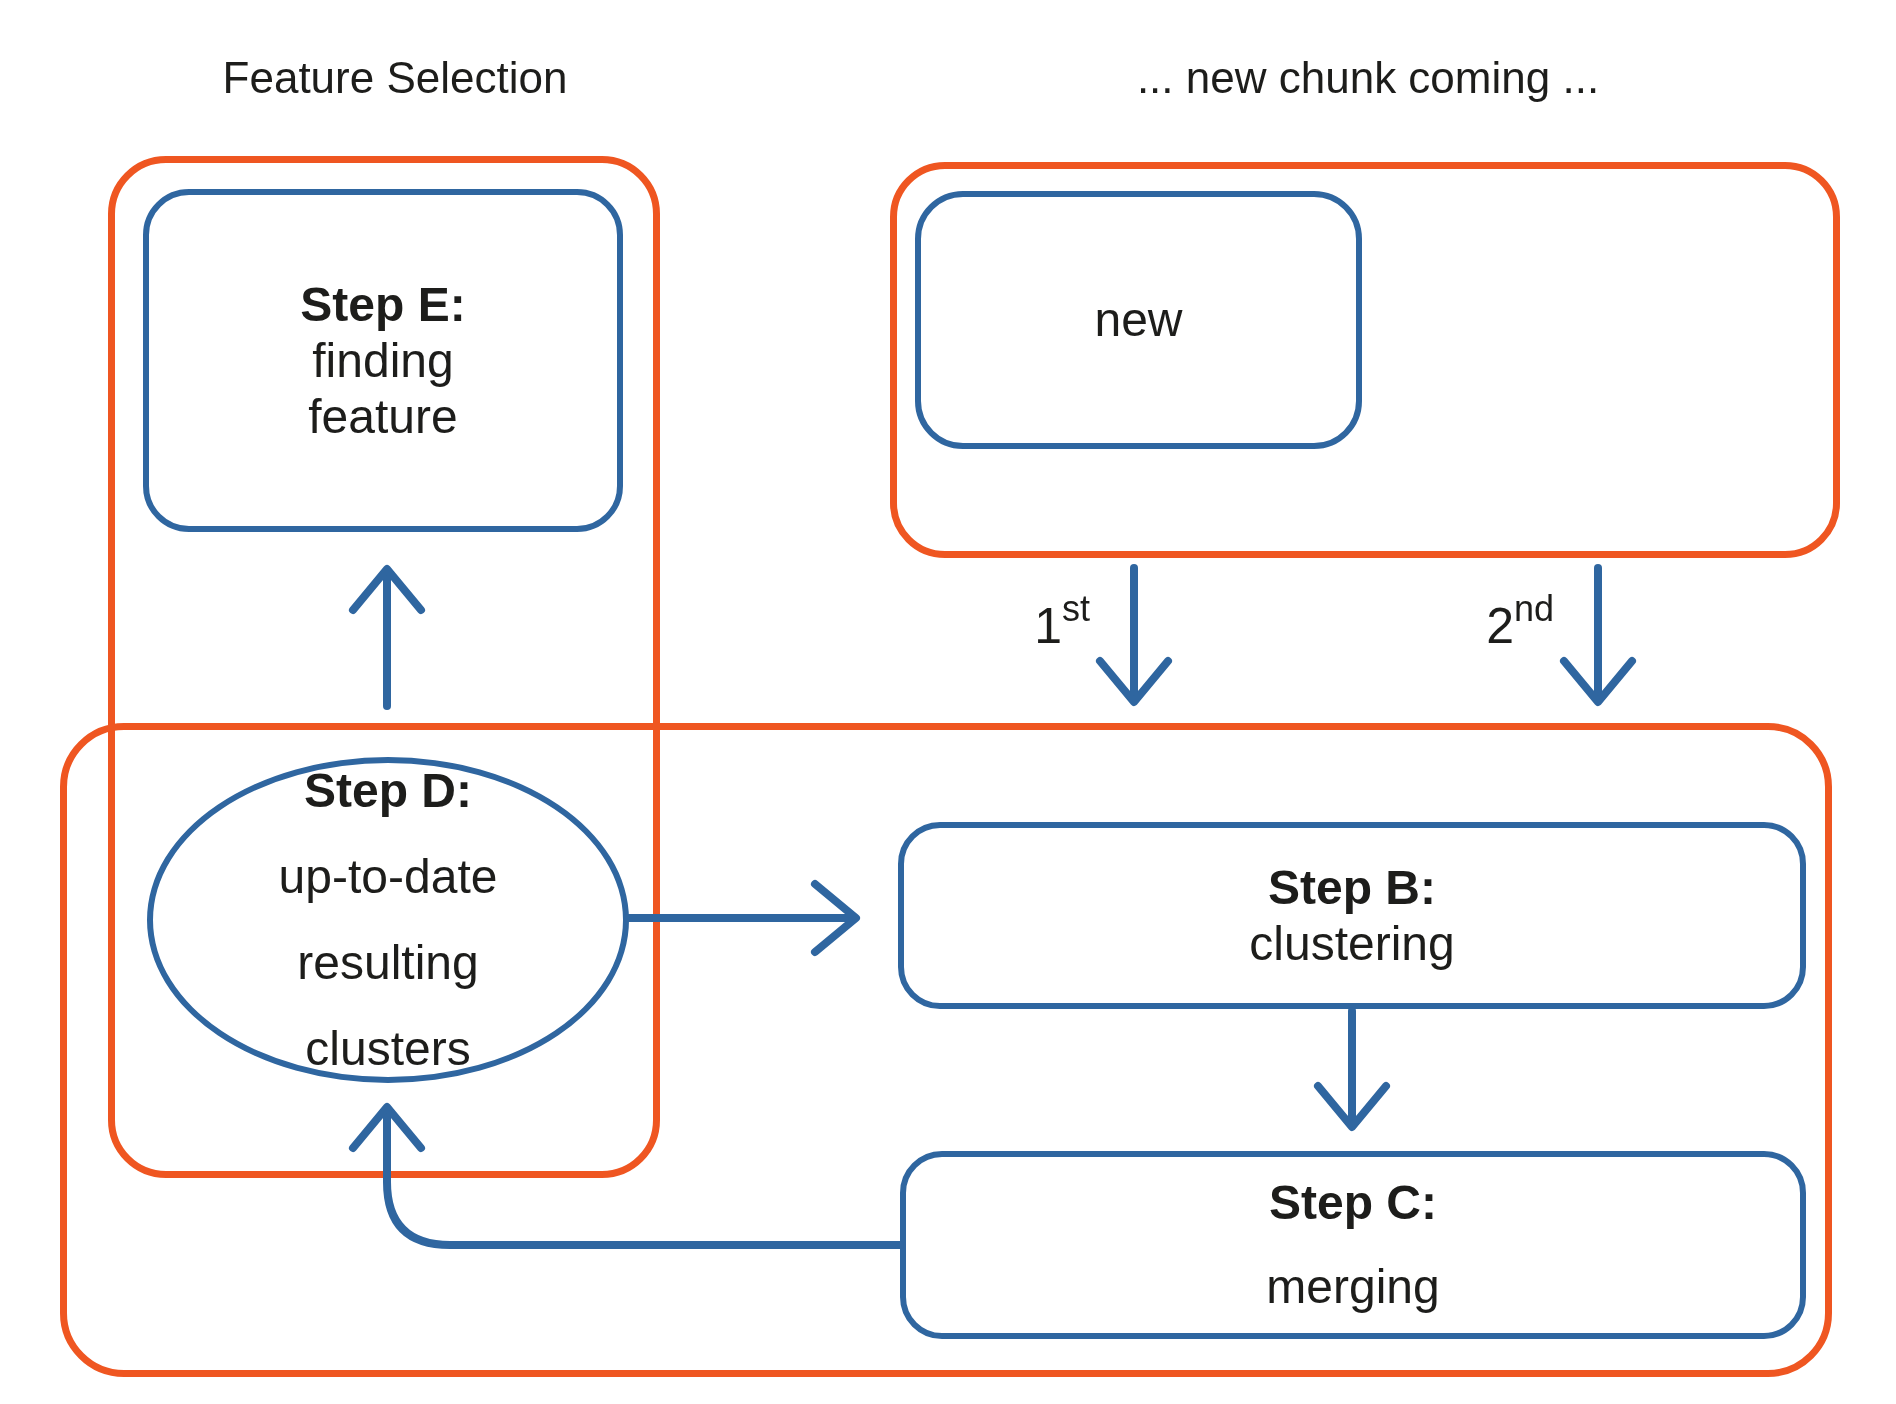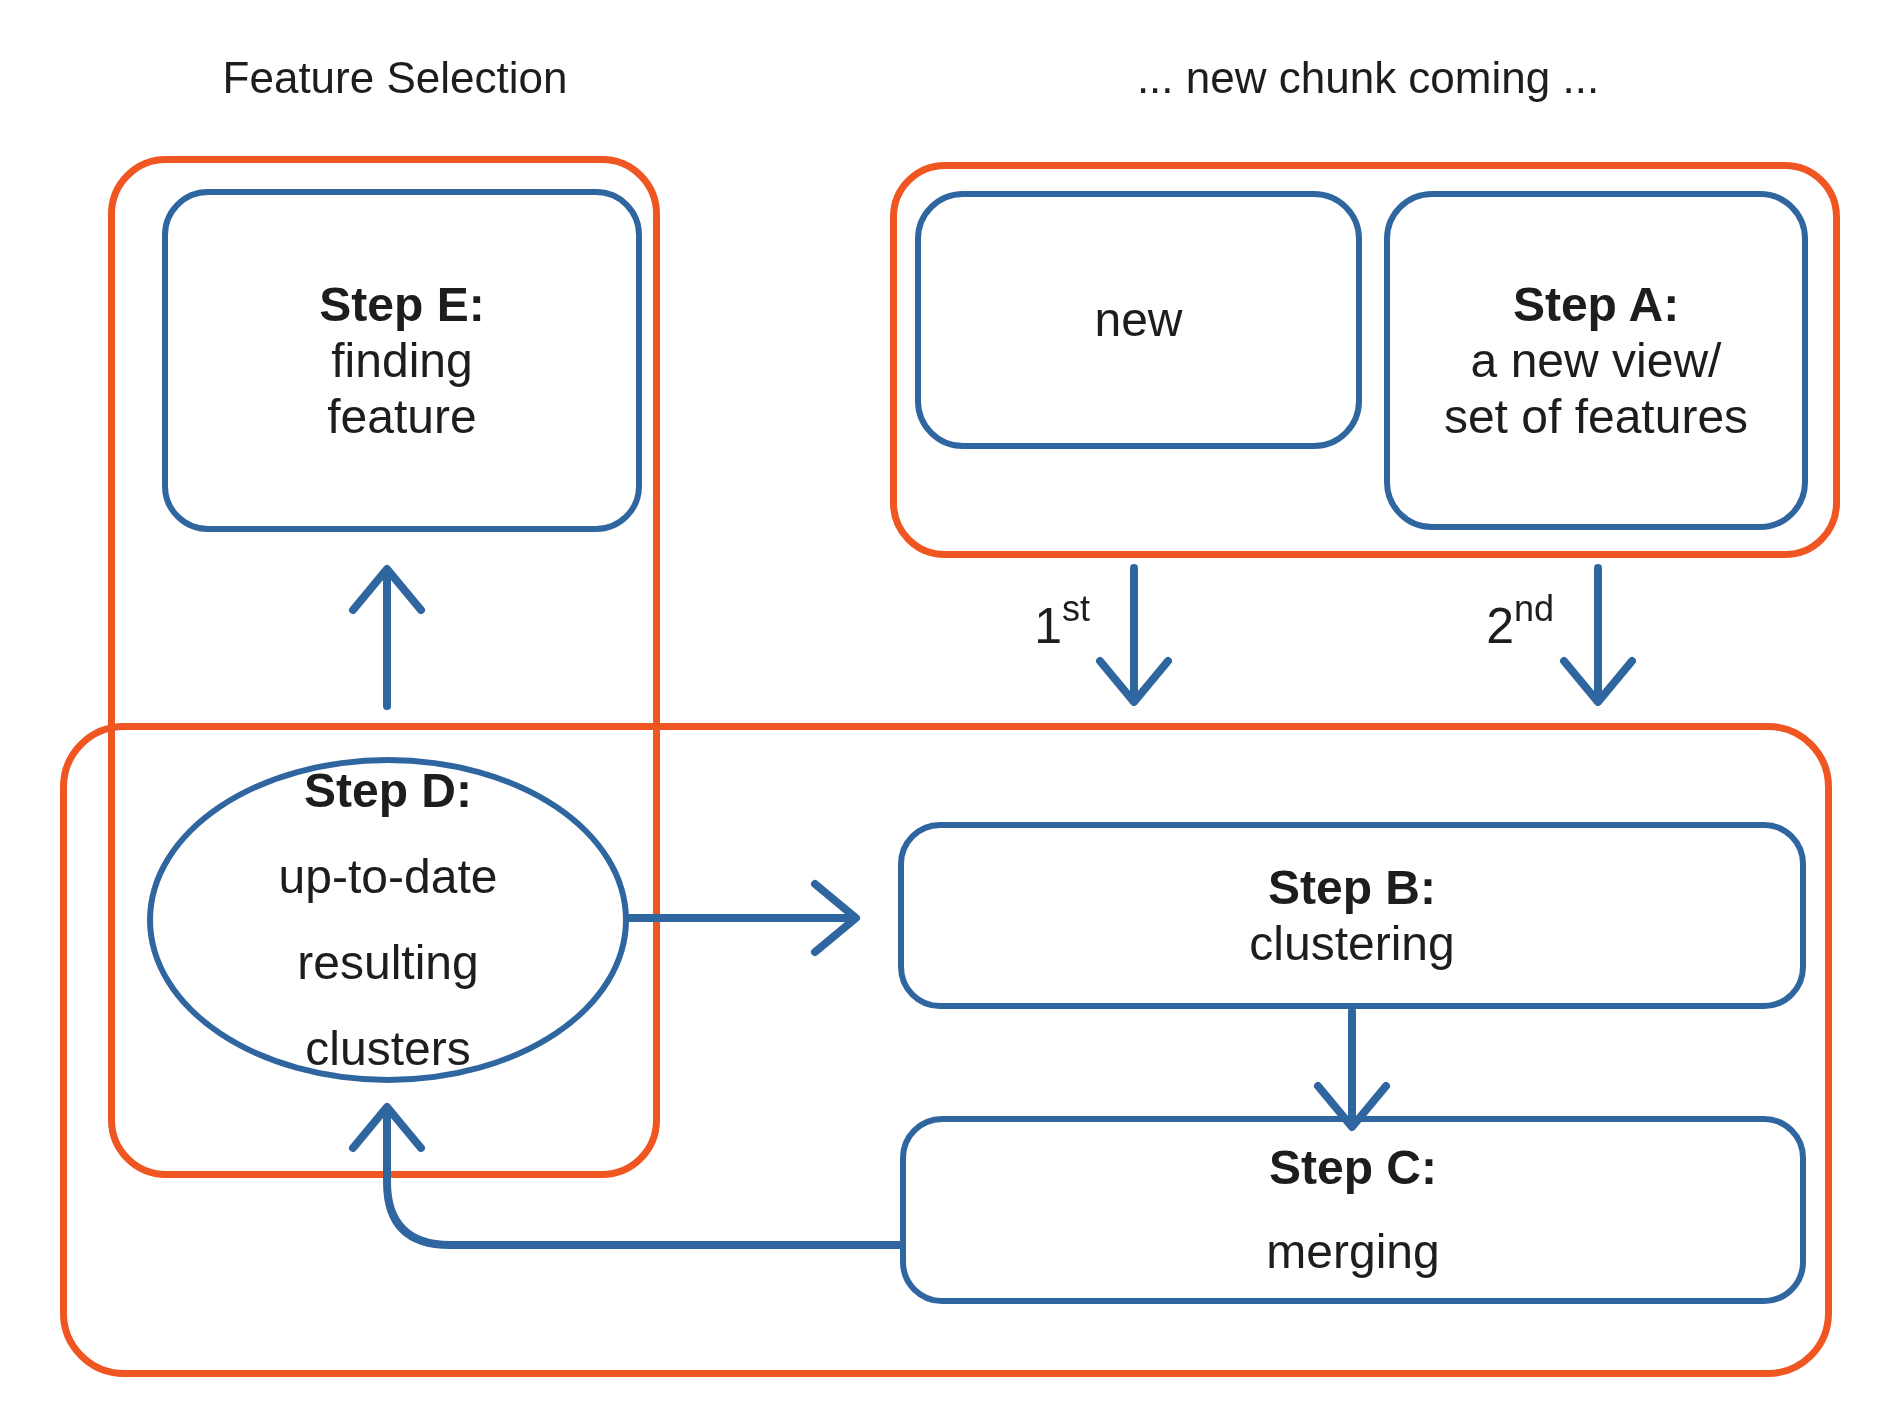--- a/index.html
+++ b/index.html
@@ -79,49 +79,44 @@
 
 <div class="canvas">
 
   <div class="obox" style="left:108px; top:156px; width:552px; height:1022px; border-radius:58px;"></div>
   <div class="obox" style="left:890px; top:162px; width:950px; height:396px; border-radius:55px;"></div>
   <div class="obox" style="left:60px; top:723px; width:1772px; height:654px; border-radius:64px;"></div>
 
   <div class="title" style="left:95px; top:48px; width:600px;">Feature Selection</div>
   <div class="title" style="left:1068px; top:48px; width:600px;">... new chunk coming ...</div>
 
-  <div class="bnode" style="left:143px; top:189px; width:480px; height:343px; border-radius:46px;margin-left:19px;">
+  <div class="bnode" style="left:143px; top:189px; width:480px; height:343px; border-radius:46px;">
     <div class="line nb">Step E:</div>
     <div class="line">finding</div>
     <div class="line">feature</div>
   </div>
 
   <div class="bnode" style="left:915px; top:191px; width:447px; height:258px; border-radius:48px;">
     <div class="line">new</div>
   </div>
 
-  <div class="bnode" style="left:1384px; top:191px; width:424px; height:339px; border-radius:48px;">
-    <div class="line nb">Step A:</div>
-    <div class="line">a new view/</div>
-    <div class="line">set of features</div>
-  </div>
 
   <div class="bnode" style="left:147px; top:757px; width:482px; height:326px; border-radius:50%;justify-content:space-between;">
     <div class="line nb">Step D:</div>
     <div class="line">up-to-date</div>
     <div class="line">resulting</div>
     <div class="line">clusters</div>
   </div>
 
   <div class="bnode" style="left:898px; top:822px; width:908px; height:187px; border-radius:42px;">
     <div class="line nb">Step B:</div>
     <div class="line">clustering</div>
   </div>
 
-  <div class="bnode" style="left:900px; top:1116px; width:906px; height:188px; border-radius:42px;gap:28px;">
+  <div class="bnode" style="left:900px; top:1151px; width:906px; height:188px; border-radius:42px;gap:28px;">
     <div class="line nb">Step C:</div>
     <div class="line">merging</div>
   </div>
 
   <div class="ord" style="left:980px; top:597px;">
     <span>1</span><sup>st</sup>
   </div>
   <div class="ord" style="left:1444px; top:597px;text-align:right;">
     <span>2</span><sup>nd</sup>
   </div>

